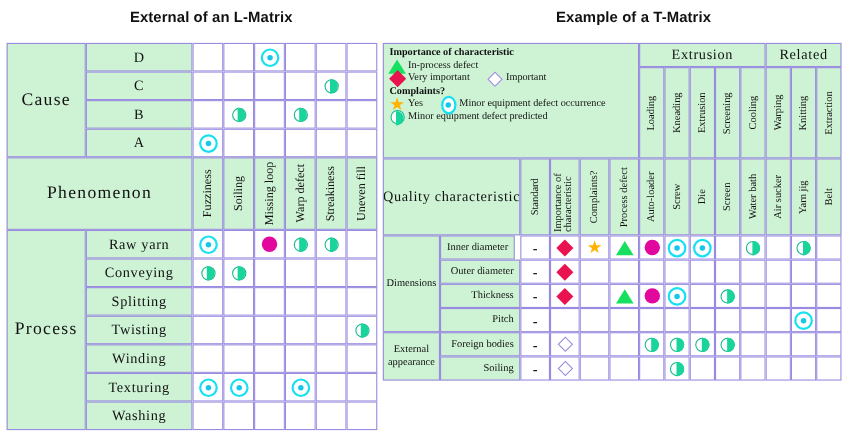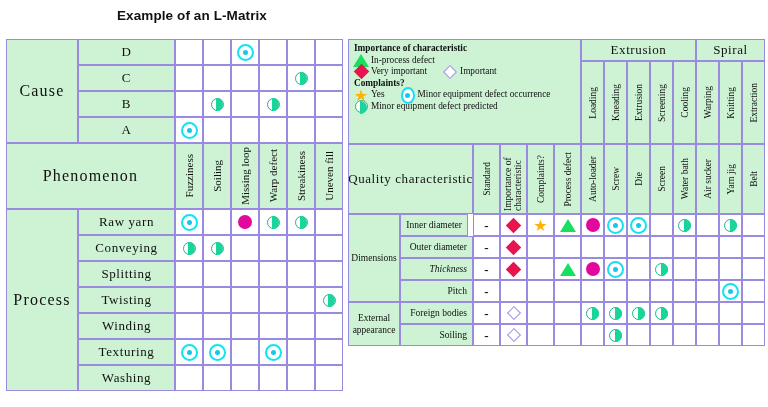--- a/index.html
+++ b/index.html
@@ -59,21 +59,22 @@
     line-height:11.6px;height:11.6px;white-space:nowrap;}
   .lg-ico{display:inline-flex;align-items:center;justify-content:center;
     width:14px;height:11px;margin-right:3px;flex:0 0 14px;}
   .lg-gap{display:inline-block;width:16px;}
 </style>
 </head>
 <body>
 
 <div class="page">
 
-  <div class="title" id="title-l">Example of an L-Matrix</div>
+  <div class="title" id="title-l">External of an L-Matrix</div>
+  <div class="title" id="title-t">Example of a T-Matrix</div>
 
   <div class="matrix" id="l-matrix">
       <div class="cell green" style="left: 6px; top: 39px; width: 72px; height: 104px;">
         <span class="lbl lbl-big">Cause</span>
       </div>
       <div class="cell green" style="left: 78px; top: 39px; width: 97px; height: 26px;">
         <span class="lbl lbl-mid">D</span>
       </div>
       <div class="cell white" style="left: 175px; top: 39px; width: 28px; height: 26px;"></div>
       <div class="cell white" style="left: 203px; top: 39px; width: 28px; height: 26px;"></div>
@@ -266,21 +267,21 @@
           <span class="lg-ico">
             <span class="s-halfcircle"></span>
           </span>
           <span>Minor equipment defect predicted</span>
         </div>
       </div>
       <div class="cell green" style="left: 581px; top: 39px; width: 115px; height: 22px;">
         <span class="lbl lbl-mid">Extrusion</span>
       </div>
       <div class="cell green" style="left: 696px; top: 39px; width: 69px; height: 22px;">
-        <span class="lbl lbl-mid">Spiral</span>
+        <span class="lbl lbl-mid">Related</span>
       </div>
       <div class="cell green" style="left: 581px; top: 61px; width: 23px; height: 83px;">
         <span class="lbl lbl-sm vert">Loading</span>
       </div>
       <div class="cell green" style="left: 604px; top: 61px; width: 23px; height: 83px;">
         <span class="lbl lbl-sm vert">Kneading</span>
       </div>
       <div class="cell green" style="left: 627px; top: 61px; width: 23px; height: 83px;">
         <span class="lbl lbl-sm vert">Extrusion</span>
       </div>
@@ -386,21 +387,21 @@
       <div class="cell white" style="left: 527px; top: 236px; width: 27px; height: 22px;"></div>
       <div class="cell white" style="left: 554px; top: 236px; width: 27px; height: 22px;"></div>
       <div class="cell white" style="left: 581px; top: 236px; width: 23px; height: 22px;"></div>
       <div class="cell white" style="left: 604px; top: 236px; width: 23px; height: 22px;"></div>
       <div class="cell white" style="left: 627px; top: 236px; width: 23px; height: 22px;"></div>
       <div class="cell white" style="left: 650px; top: 236px; width: 23px; height: 22px;"></div>
       <div class="cell white" style="left: 673px; top: 236px; width: 23px; height: 22px;"></div>
       <div class="cell white" style="left: 696px; top: 236px; width: 23px; height: 22px;"></div>
       <div class="cell white" style="left: 719px; top: 236px; width: 23px; height: 22px;"></div>
       <div class="cell white" style="left: 742px; top: 236px; width: 23px; height: 22px;"></div>
-      <div class="cell green rt" style="left: 400px; top: 258px; width: 73px; height: 22px; font-style: italic;">
+      <div class="cell green rt" style="left: 400px; top: 258px; width: 73px; height: 22px;">
         <span class="lbl lbl-sm">Thickness</span>
       </div>
       <div class="cell white" style="left: 473px; top: 258px; width: 27px; height: 22px;">
         <span class="s-dash">-</span>
       </div>
       <div class="cell white" style="left: 500px; top: 258px; width: 27px; height: 22px;">
         <span class="s-diamond"></span>
       </div>
       <div class="cell white" style="left: 527px; top: 258px; width: 27px; height: 22px;"></div>
       <div class="cell white" style="left: 554px; top: 258px; width: 27px; height: 22px;">

